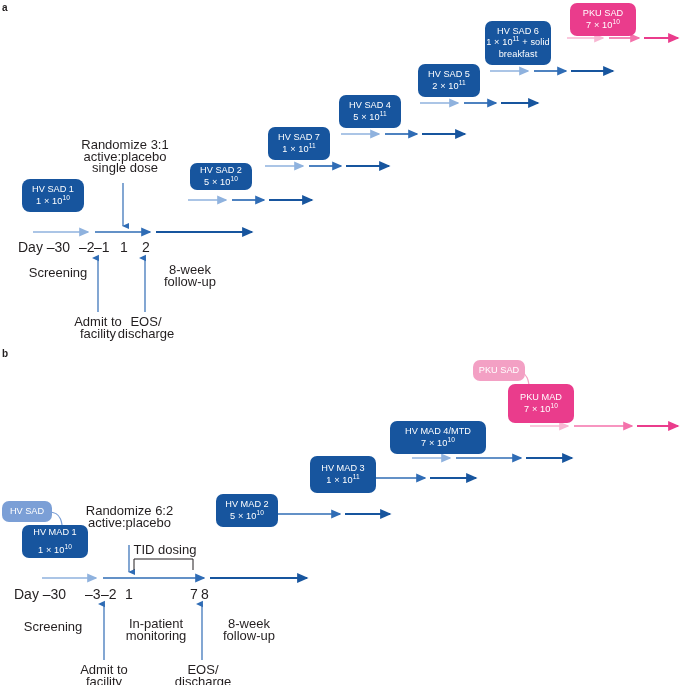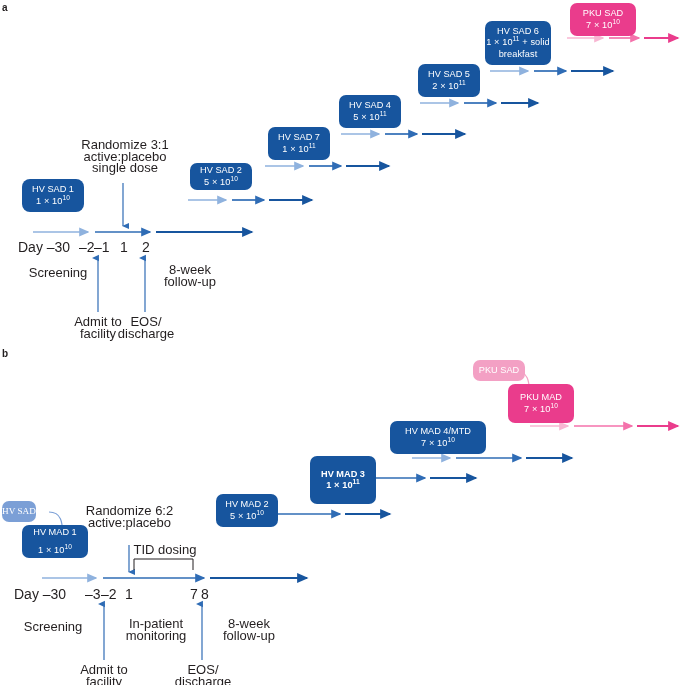--- a/index.html
+++ b/index.html
@@ -206,35 +206,35 @@
   <div>discharge</div>
 </div>
 
 <div class="lbl" style="left:155px;top:264px;width:70px;">
   <div>8-week</div>
   <div>follow-up</div>
 </div>
 
 <div class="panel-letter" style="left:2px;top:348px;">b</div>
 
-<div class="dosebox b-light" style="left:2px;top:501px;width:34px;height:21px;font-family:Liberation Serif, serif;">
+<div class="dosebox b-light" style="left:2px;top:501px;width:50px;height:21px;">
   <span>HV SAD</span>
 </div>
 
 <div class="dosebox b-dark" style="left:22px;top:525px;width:66px;height:33px;gap:6px;">
   <span>HV MAD 1</span>
   <span class="l2"><span>1 × 10</span><sup>10</sup></span>
 </div>
 
 <div class="dosebox b-dark" style="left:216px;top:494px;width:62px;height:33px;">
   <span>HV MAD 2</span>
   <span class="l2"><span>5 × 10</span><sup>10</sup></span>
 </div>
 
-<div class="dosebox b-dark" style="left:310px;top:456px;width:66px;height:48px;font-weight:bold;">
+<div class="dosebox b-dark" style="left:310px;top:456px;width:66px;height:37px;">
   <span>HV MAD 3</span>
   <span class="l2"><span>1 × 10</span><sup>11</sup></span>
 </div>
 
 <div class="dosebox b-dark" style="left:390px;top:421px;width:96px;height:33px;">
   <span>HV MAD 4/MTD</span>
   <span class="l2"><span>7 × 10</span><sup>10</sup></span>
 </div>
 
 <div class="dosebox p-light" style="left:473px;top:360px;width:52px;height:21px;">

